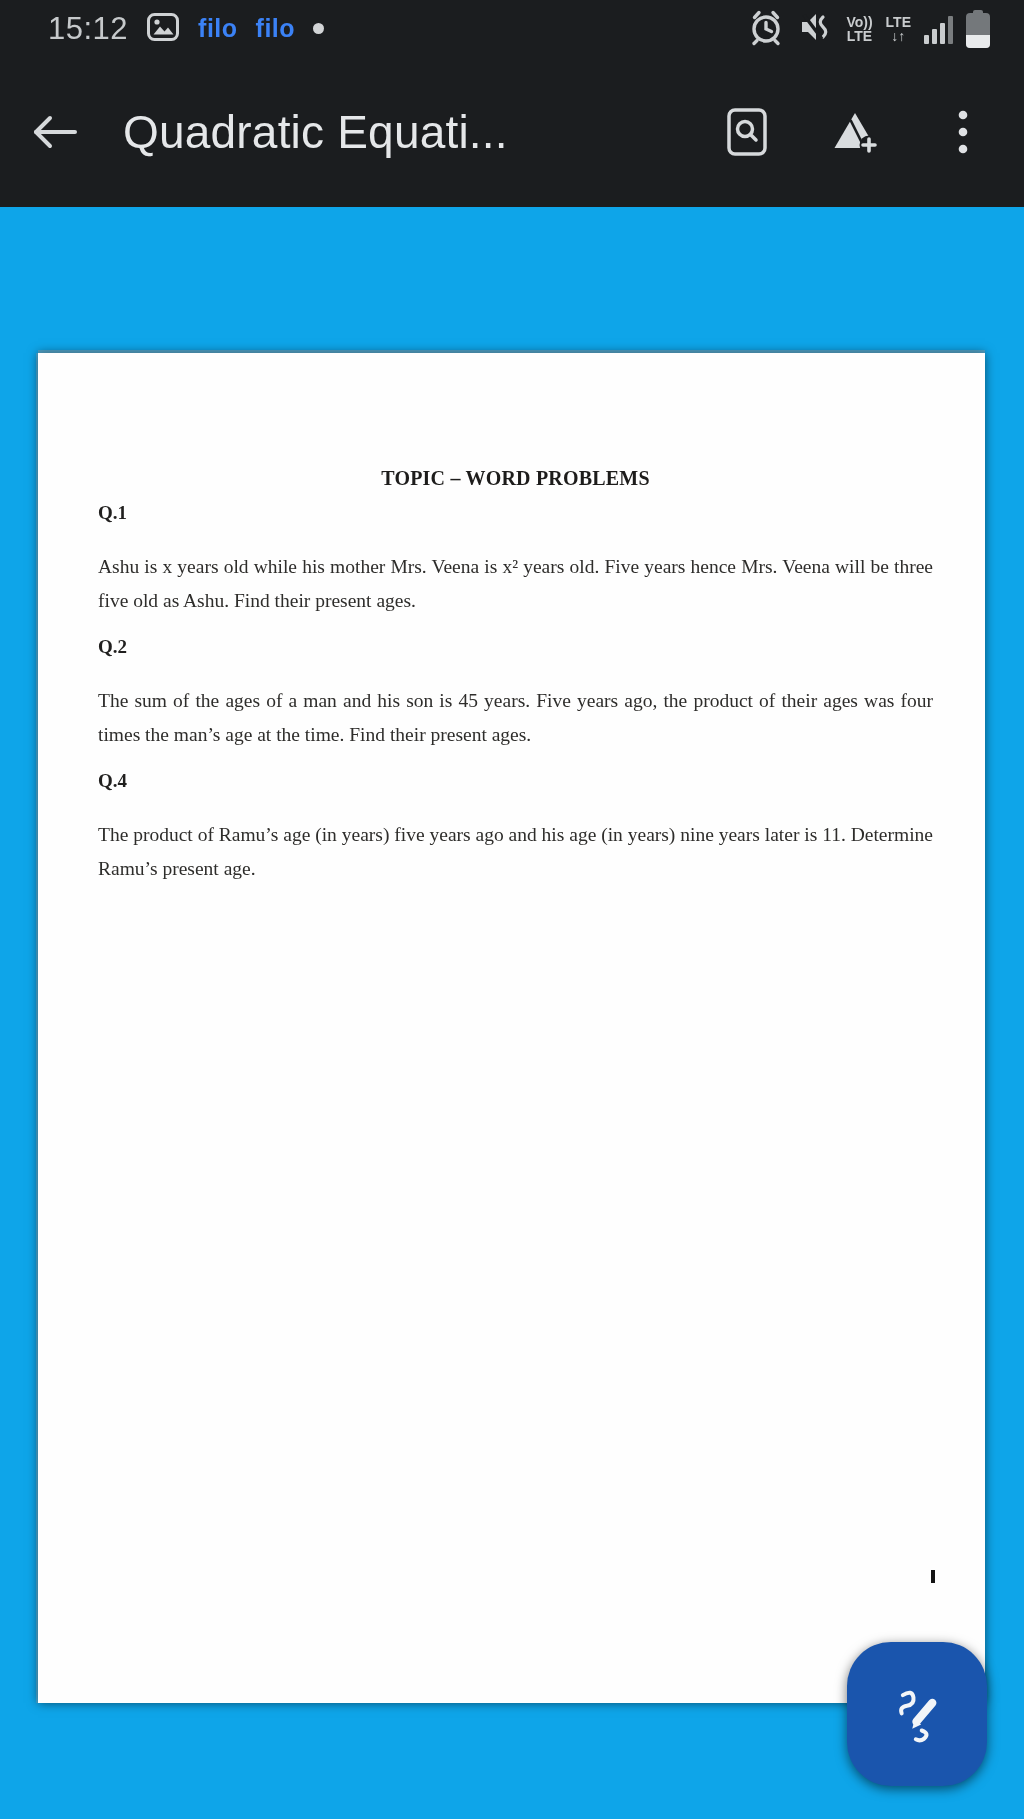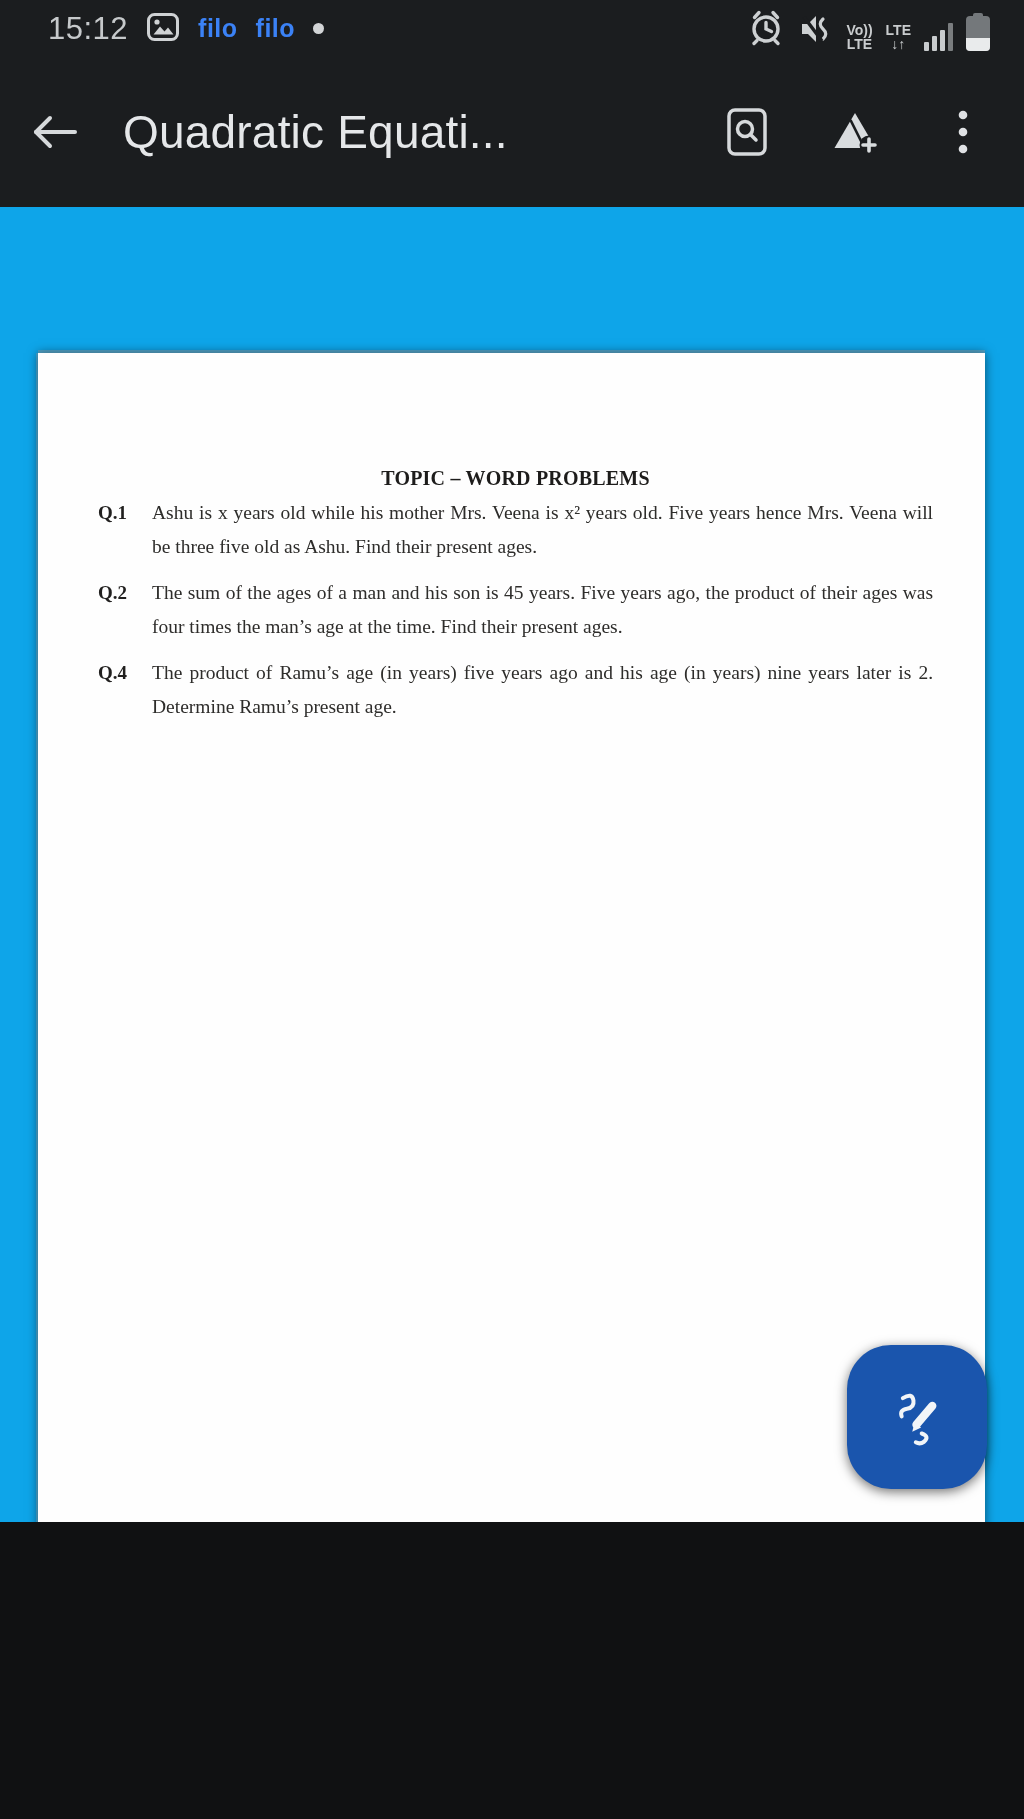--- a/index.html
+++ b/index.html
@@ -1,31 +1,31 @@
 <!DOCTYPE html>
 <html><head>
 <meta charset="utf-8">
 <style>
   html,body{margin:0;padding:0;background:#101112;}
   .screen{
-    position:relative;width:1024px;height:1522px;overflow:hidden;
+    position:relative;width:1024px;height:1819px;overflow:hidden;
     background:#232527;font-family:"Liberation Sans",sans-serif;
     -webkit-font-smoothing:antialiased;
   }
   
   .status-bar{
     position:absolute;top:0;left:0;right:0;height:57px;
     background:#1b1d1f;display:flex;align-items:center;
     padding:0 34px 0 48px;box-sizing:border-box;color:#c9ccce;
   }
   .sb-left{display:flex;align-items:center;gap:18px;}
   .sb-time{font-size:31px;letter-spacing:.5px;color:#c6c9cb;}
   .sb-notif-label{font-size:25px;font-weight:700;color:#3b82f6;letter-spacing:.5px;}
   .sb-dot{width:11px;height:11px;border-radius:50%;background:#d2d4d6;}
-  .sb-right{margin-left:auto;display:flex;align-items:flex-end;gap:13px;}
+  .sb-right{margin-left:auto;display:flex;align-items:center;gap:13px;}
   .volte-stack,.lte-stack{display:flex;flex-direction:column;align-items:center;line-height:14px;}
   .volte-stack span,.lte-stack span{font-size:14px;font-weight:700;color:#c9ccce;letter-spacing:0;}
   .lte-arrows{font-size:13px;}
   .signal{display:flex;align-items:flex-end;gap:3px;height:30px;}
   .signal i{display:block;width:5px;background:#c9ccce;border-radius:1px;}
   .signal i:nth-child(1){height:9px;}
   .signal i:nth-child(2){height:15px;}
   .signal i:nth-child(3){height:21px;}
   .signal i:nth-child(4){height:28px;opacity:.55;}
   .battery{position:relative;width:24px;height:38px;}
@@ -52,21 +52,21 @@
   .page{
     position:absolute;left:38px;top:146px;width:947px;height:1350px;
     background:#fefefe;
     box-shadow:0 -3px 0 rgba(140,142,144,.45),-2px 0 0 rgba(150,152,154,.35),0 0 10px rgba(0,0,0,.55);
   }
   .doc{padding:112px 52px 0 60px;box-sizing:border-box;}
   .doc-heading{
     text-align:center;font-family:"Liberation Serif",serif;font-weight:700;
     font-size:20px;line-height:26px;color:#1d1c1b;margin:0 0 5px 0;letter-spacing:.2px;
   }
-  .question{display:flex;margin-bottom:12px;}
+  .question{display:flex;margin-bottom:12px;flex-direction:column;}
   .q-label{
     flex:0 0 54px;font-family:"Liberation Serif",serif;font-weight:700;
     font-size:19px;line-height:34px;color:#201f1e;
   }
   .q-text{
     flex:1;font-family:"Liberation Serif",serif;font-size:19.5px;line-height:34px;
     color:#2e2d2b;text-align:justify;
   }
   .artifact-tick{position:absolute;left:893px;top:1217px;width:4px;height:13px;background:#141414;}
   
@@ -179,21 +179,21 @@
         <div class="question">
           <span class="q-label">Q.1</span>
           <span class="q-text">Ashu is x years old while his mother Mrs. Veena is x² years old. Five years hence Mrs. Veena will be three five old as Ashu. Find their present ages.</span>
         </div>
         <div class="question">
           <span class="q-label">Q.2</span>
           <span class="q-text">The sum of the ages of a man and his son is 45 years. Five years ago, the product of their ages was four times the man’s age at the time. Find their present ages.</span>
         </div>
         <div class="question">
           <span class="q-label">Q.4</span>
-          <span class="q-text">The product of Ramu’s age (in years) five years ago and his age (in years) nine years later is 2. Determine Ramu’s present age.</span>
+          <span class="q-text">The product of Ramu’s age (in years) five years ago and his age (in years) nine years later is 11. Determine Ramu’s present age.</span>
         </div>
       </div>
       <span class="artifact-tick"></span>
     </div>
   </div>
 
   <button class="fab">
     <svg width="66" height="66" viewBox="0 0 56 56" fill="none">
       <path d="M16 12 q8 -5 9 2 q0.8 6 -5.5 7 q-6.5 1 -4.5 6.5" stroke="#f2f5f8" stroke-width="3.4" stroke-linecap="round"></path>
       <path d="M27.5 34.5 L41 18.5" stroke="#f2f5f8" stroke-width="7" stroke-linecap="round"></path>

